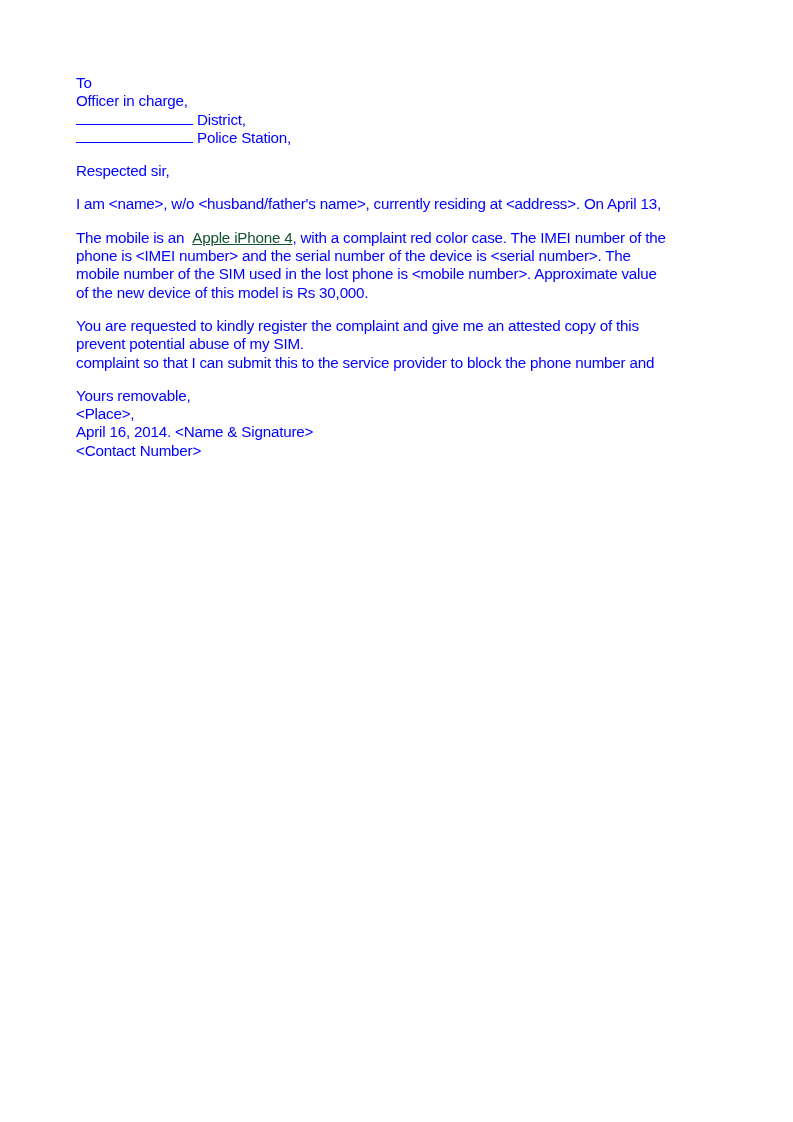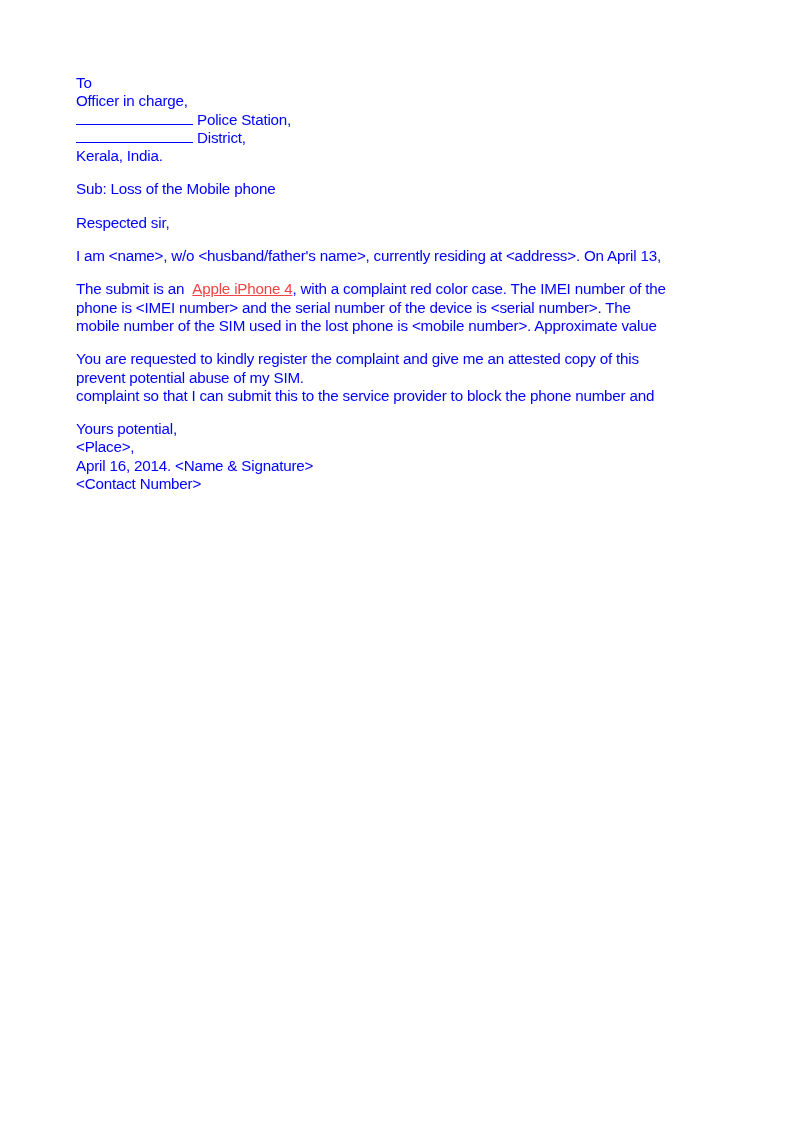--- a/index.html
+++ b/index.html
@@ -6,60 +6,57 @@
   body { width: 793px; height: 1122px; position: relative; overflow: hidden; }
   .page {
     position: absolute; left: 76px; top: 74px; width: 650px;
     font-family: Liberation Sans, sans-serif;
     font-size: 15.2px; line-height: 18.3px; color: #0000ff;
     letter-spacing: -0.2px;
   }
   .line { display: block; white-space: pre; }
   .para { margin: 0 0 15px 0; }
   .blank { display: inline-block; width: 117px; border-bottom: 1px solid #0000ff; height: 13px; vertical-align: baseline; margin-right: 4px; }
-  a.link { color: #ef4444; text-decoration: underline; margin-left: 4px; }
+  a.link { color: #14532d; text-decoration: underline; margin-left: 4px; }
 </style>
 </head>
 <body>
 
 <div class="page">
 
   <div class="para">
     <span class="line">To</span>
     <span class="line">Officer in charge,</span>
+    <span class="line"><span class="blank"></span><span>District,</span></span>
     <span class="line"><span class="blank"></span><span>Police Station,</span></span>
-    <span class="line"><span class="blank"></span><span>District,</span></span>
-    <span class="line">Kerala, India.</span>
   </div>
 
-  <div class="para">
-    <span class="line">Sub: Loss of the Mobile phone</span>
-  </div>
 
   <div class="para">
     <span class="line">Respected sir,</span>
   </div>
 
   <div class="para">
     <span class="line">I am &lt;name&gt;, w/o &lt;husband/father's name&gt;, currently residing at &lt;address&gt;. On April 13,</span>
   </div>
 
   <div class="para">
-    <span class="line"><span>The submit is an</span> <a class="link">Apple iPhone 4</a><span>, with a complaint red color case. The IMEI number of the</span></span>
+    <span class="line"><span>The mobile is an</span> <a class="link">Apple iPhone 4</a><span>, with a complaint red color case. The IMEI number of the</span></span>
     <span class="line">phone is &lt;IMEI number&gt; and the serial number of the device is &lt;serial number&gt;. The</span>
     <span class="line">mobile number of the SIM used in the lost phone is &lt;mobile number&gt;. Approximate value</span>
+    <span class="line">of the new device of this model is Rs 30,000.</span>
   </div>
 
   <div class="para">
     <span class="line">You are requested to kindly register the complaint and give me an attested copy of this</span>
     <span class="line">prevent potential abuse of my SIM.</span>
     <span class="line">complaint so that I can submit this to the service provider to block the phone number and</span>
   </div>
 
 
   <div class="para">
-    <span class="line">Yours potential,</span>
+    <span class="line">Yours removable,</span>
     <span class="line">&lt;Place&gt;,</span>
     <span class="line">April 16, 2014. &lt;Name &amp; Signature&gt;</span>
     <span class="line">&lt;Contact Number&gt;</span>
   </div>
 
 </div>
 
 </body></html>

